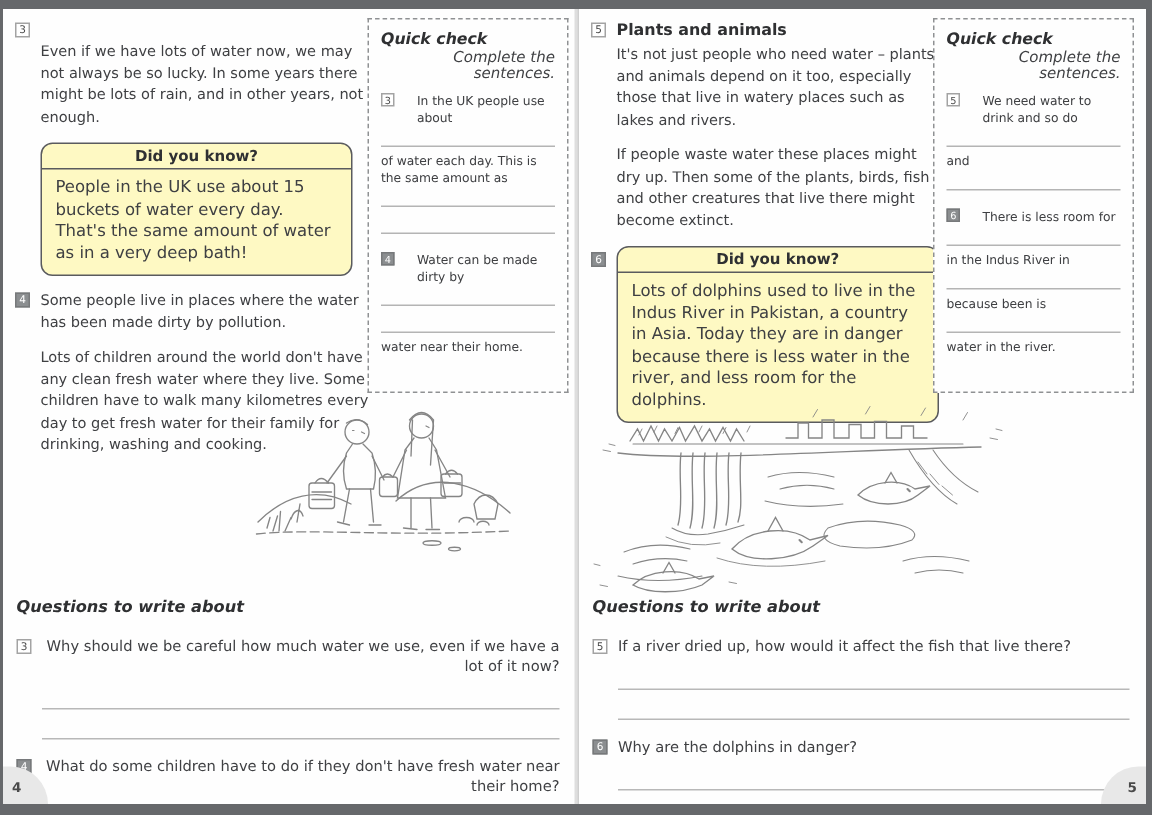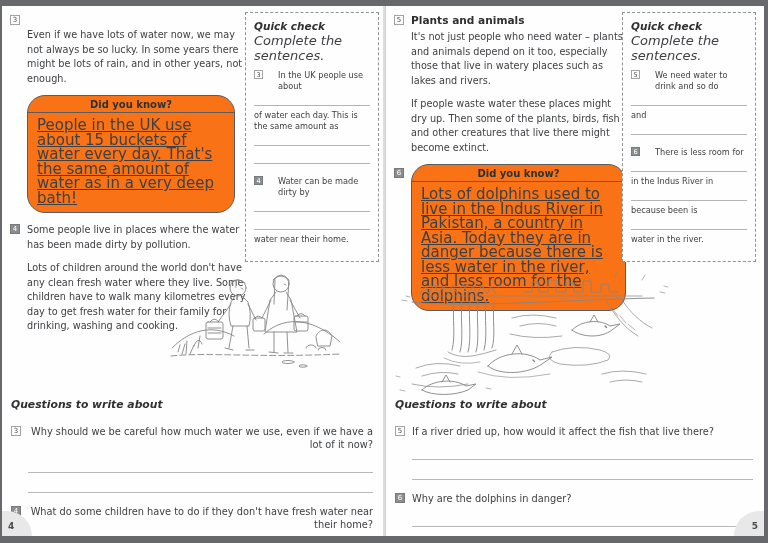--- a/index.html
+++ b/index.html
@@ -25,37 +25,37 @@
   .item-row{display:flex;align-items:flex-start;margin-bottom:9px;}
   .item-row .para{margin:0 0 0 7px;}
 
   
   .badge{flex:0 0 auto;display:inline-block;box-sizing:border-box;width:10px;height:10px;
          line-height:9px;font-size:7px;text-align:center;margin-top:1px;}
   .badge.outline{border:1px solid #a3a3a3;background:#fff;color:#4a4a4a;}
   .badge.fill{border:1px solid #77797b;background:#8b8e90;color:#fff;}
 
   
-  .dyk{border:1.5px solid #5a5b5e;border-radius:18px;background:#f97316;overflow:hidden;margin:2px 0 10px 17px;}
+  .dyk{border:1.5px solid #5a5b5e;border-radius:8px;background:#fef9c3;overflow:hidden;margin:2px 0 10px 17px;}
   .page-left .dyk{width:206px;}
   .page-right .dyk{width:215px;}
   .dyk-head{font-weight:bold;font-size:10px;text-align:center;color:#2f3032;
             padding:3px 0 2px;border-bottom:1.5px solid #5a5b5e;}
-  .dyk-body{font-size:15px;line-height:14.5px;padding:5px 9px 7px;text-decoration:underline;}
+  .dyk-body{font-size:11px;line-height:14.5px;padding:5px 9px 7px;}
   .dyk-row{display:flex;align-items:flex-start;}
   .dyk-row .badge{margin-top:4px;}
   .dyk-row .dyk{flex:1;margin-left:7px;margin-top:0;}
 
   
   .check-panel{position:absolute;top:6px;box-sizing:border-box;width:134px;
                border:1.2px dashed #8f9193;padding:7px 8px 9px;background:#fefefe;}
   .page-left .check-panel{left:243px;height:250px;}
   .page-right .check-panel{left:236px;height:250px;}
   .qc-title{font-weight:bold;font-style:italic;font-size:10.5px;color:#2f3032;}
-  .qc-sub{font-style:italic;font-size:13px;margin:1px 0 7px;}
+  .qc-sub{font-style:italic;font-size:10px;margin:1px 0 7px;text-align:right;}
   .qc-item{display:flex;align-items:flex-start;font-size:8.2px;line-height:11px;}
   .qc-item .qc-text{margin-left:15px;}
   .qc-item .badge{width:9px;height:9px;line-height:8px;font-size:6.5px;margin-top:0;}
   .qc-text{font-size:8.2px;line-height:11px;}
   .qc-line{border-bottom:1px solid #b4b4b4;height:13px;margin-bottom:4px;}
   .qc-gap{height:8px;}
 
   
   .illus{position:absolute;}
   .illus-left{top:256px;left:166px;width:176px;height:138px;}

